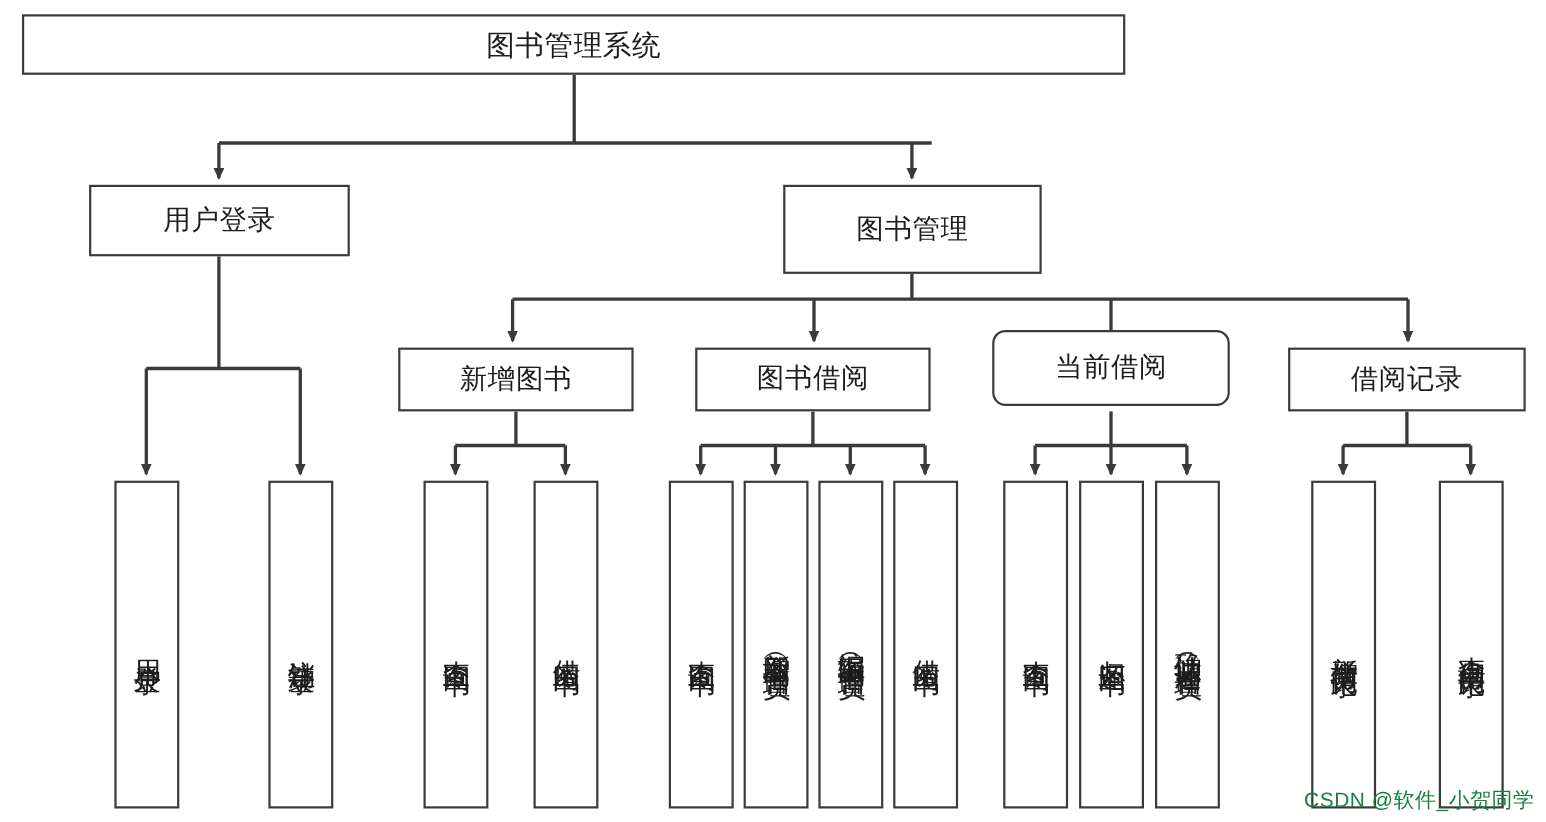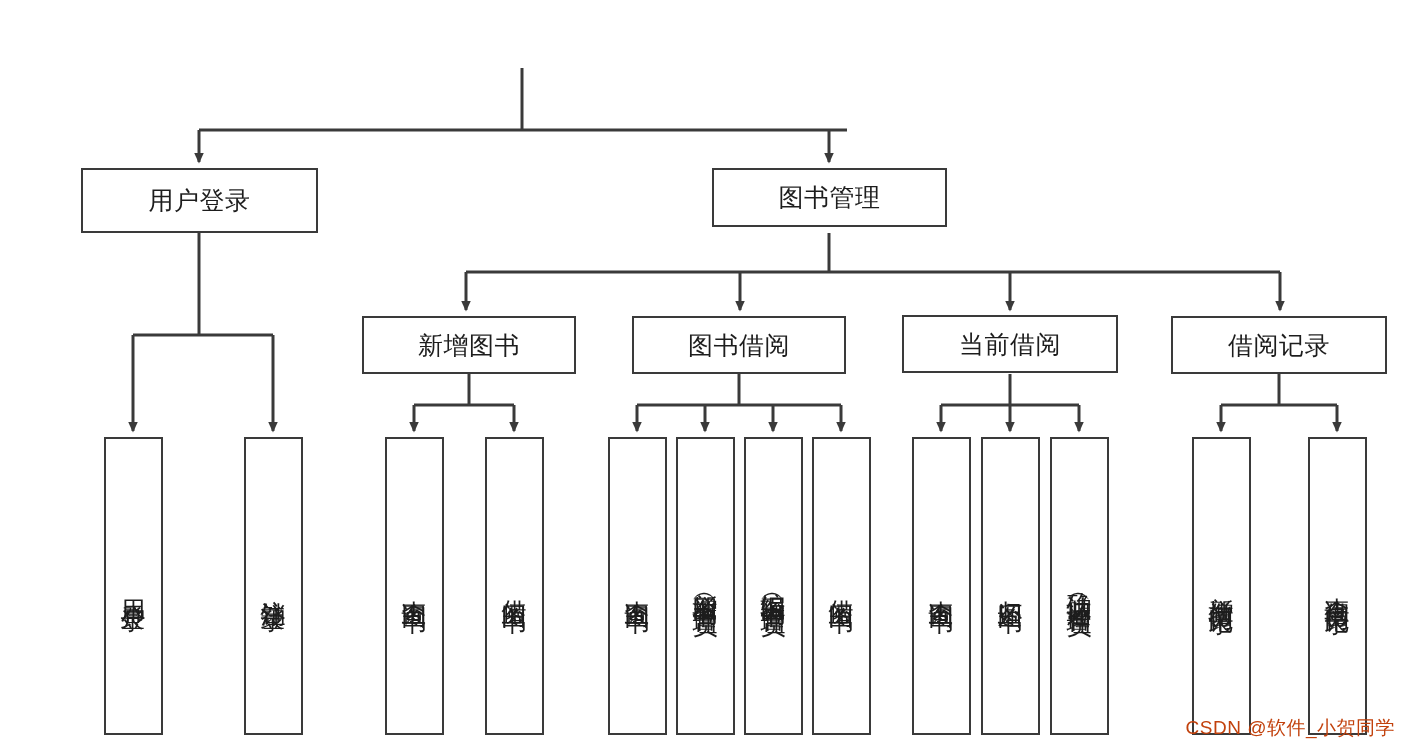--- a/index.html
+++ b/index.html
@@ -61,21 +61,21 @@
     width: 1405px;
     height: 747px;
     pointer-events: none;
   }
   
   #watermark {
     position: absolute;
     right: 10px;
     bottom: 6px;
     font-size: 19px;
-    color: #c2410c;
+    color: #15803d;
     white-space: nowrap;
     letter-spacing: 0.5px;
   }
 </style>
 </head>
 <body>
 
 <div id="canvas">
 
   <svg id="wires" viewBox="0 0 1405 747" width="1405" height="747">
@@ -122,38 +122,41 @@
       <path d="M1010,405 L1010,431" marker-end="url(#arrow)"></path>
       <path d="M1079,405 L1079,431" marker-end="url(#arrow)"></path>
 
       <path d="M1279,374 L1279,405"></path>
       <path d="M1221,405 L1337,405"></path>
       <path d="M1221,405 L1221,431" marker-end="url(#arrow)"></path>
       <path d="M1337,405 L1337,431" marker-end="url(#arrow)"></path>
     </g>
   </svg>
 
+  <div class="node h root" style="left:20px; top:13px; width:1003px; height:55px;">
+    <span class="lbl">图书管理系统</span>
+  </div>
 
   <div class="node h" style="left:81px; top:168px; width:237px; height:65px;">
     <span class="lbl">用户登录</span>
   </div>
 
-  <div class="node h" style="left:712px; top:168px; width:235px; height:59px;">
+  <div class="node h" style="left:712px; top:168px; width:235px; height:81px;">
     <span class="lbl">图书管理</span>
   </div>
 
   <div class="node h" style="left:362px; top:316px; width:214px; height:58px;">
     <span class="lbl">新增图书</span>
   </div>
 
-  <div class="node h" style="left:632px; top:316px; width:214px; height:58px;">
+  <div class="node h" style="left:632px; top:316px; width:214px; height:58px;font-family:Liberation Mono, monospace;">
     <span class="lbl">图书借阅</span>
   </div>
 
-  <div class="node h" style="left:902px; top:315px; width:216px; height:58px;">
+  <div class="node h" style="left:902px; top:300px; width:216px; height:69px;border-radius:12px;">
     <span class="lbl">当前借阅</span>
   </div>
 
   <div class="node h" style="left:1171px; top:316px; width:216px; height:58px;text-align:center;">
     <span class="lbl">借阅记录</span>
   </div>
 
   <div class="node v" style="left:104px; top:437px; width:59px; height:298px;">
     <span class="lbl">用户登录</span>
   </div>

